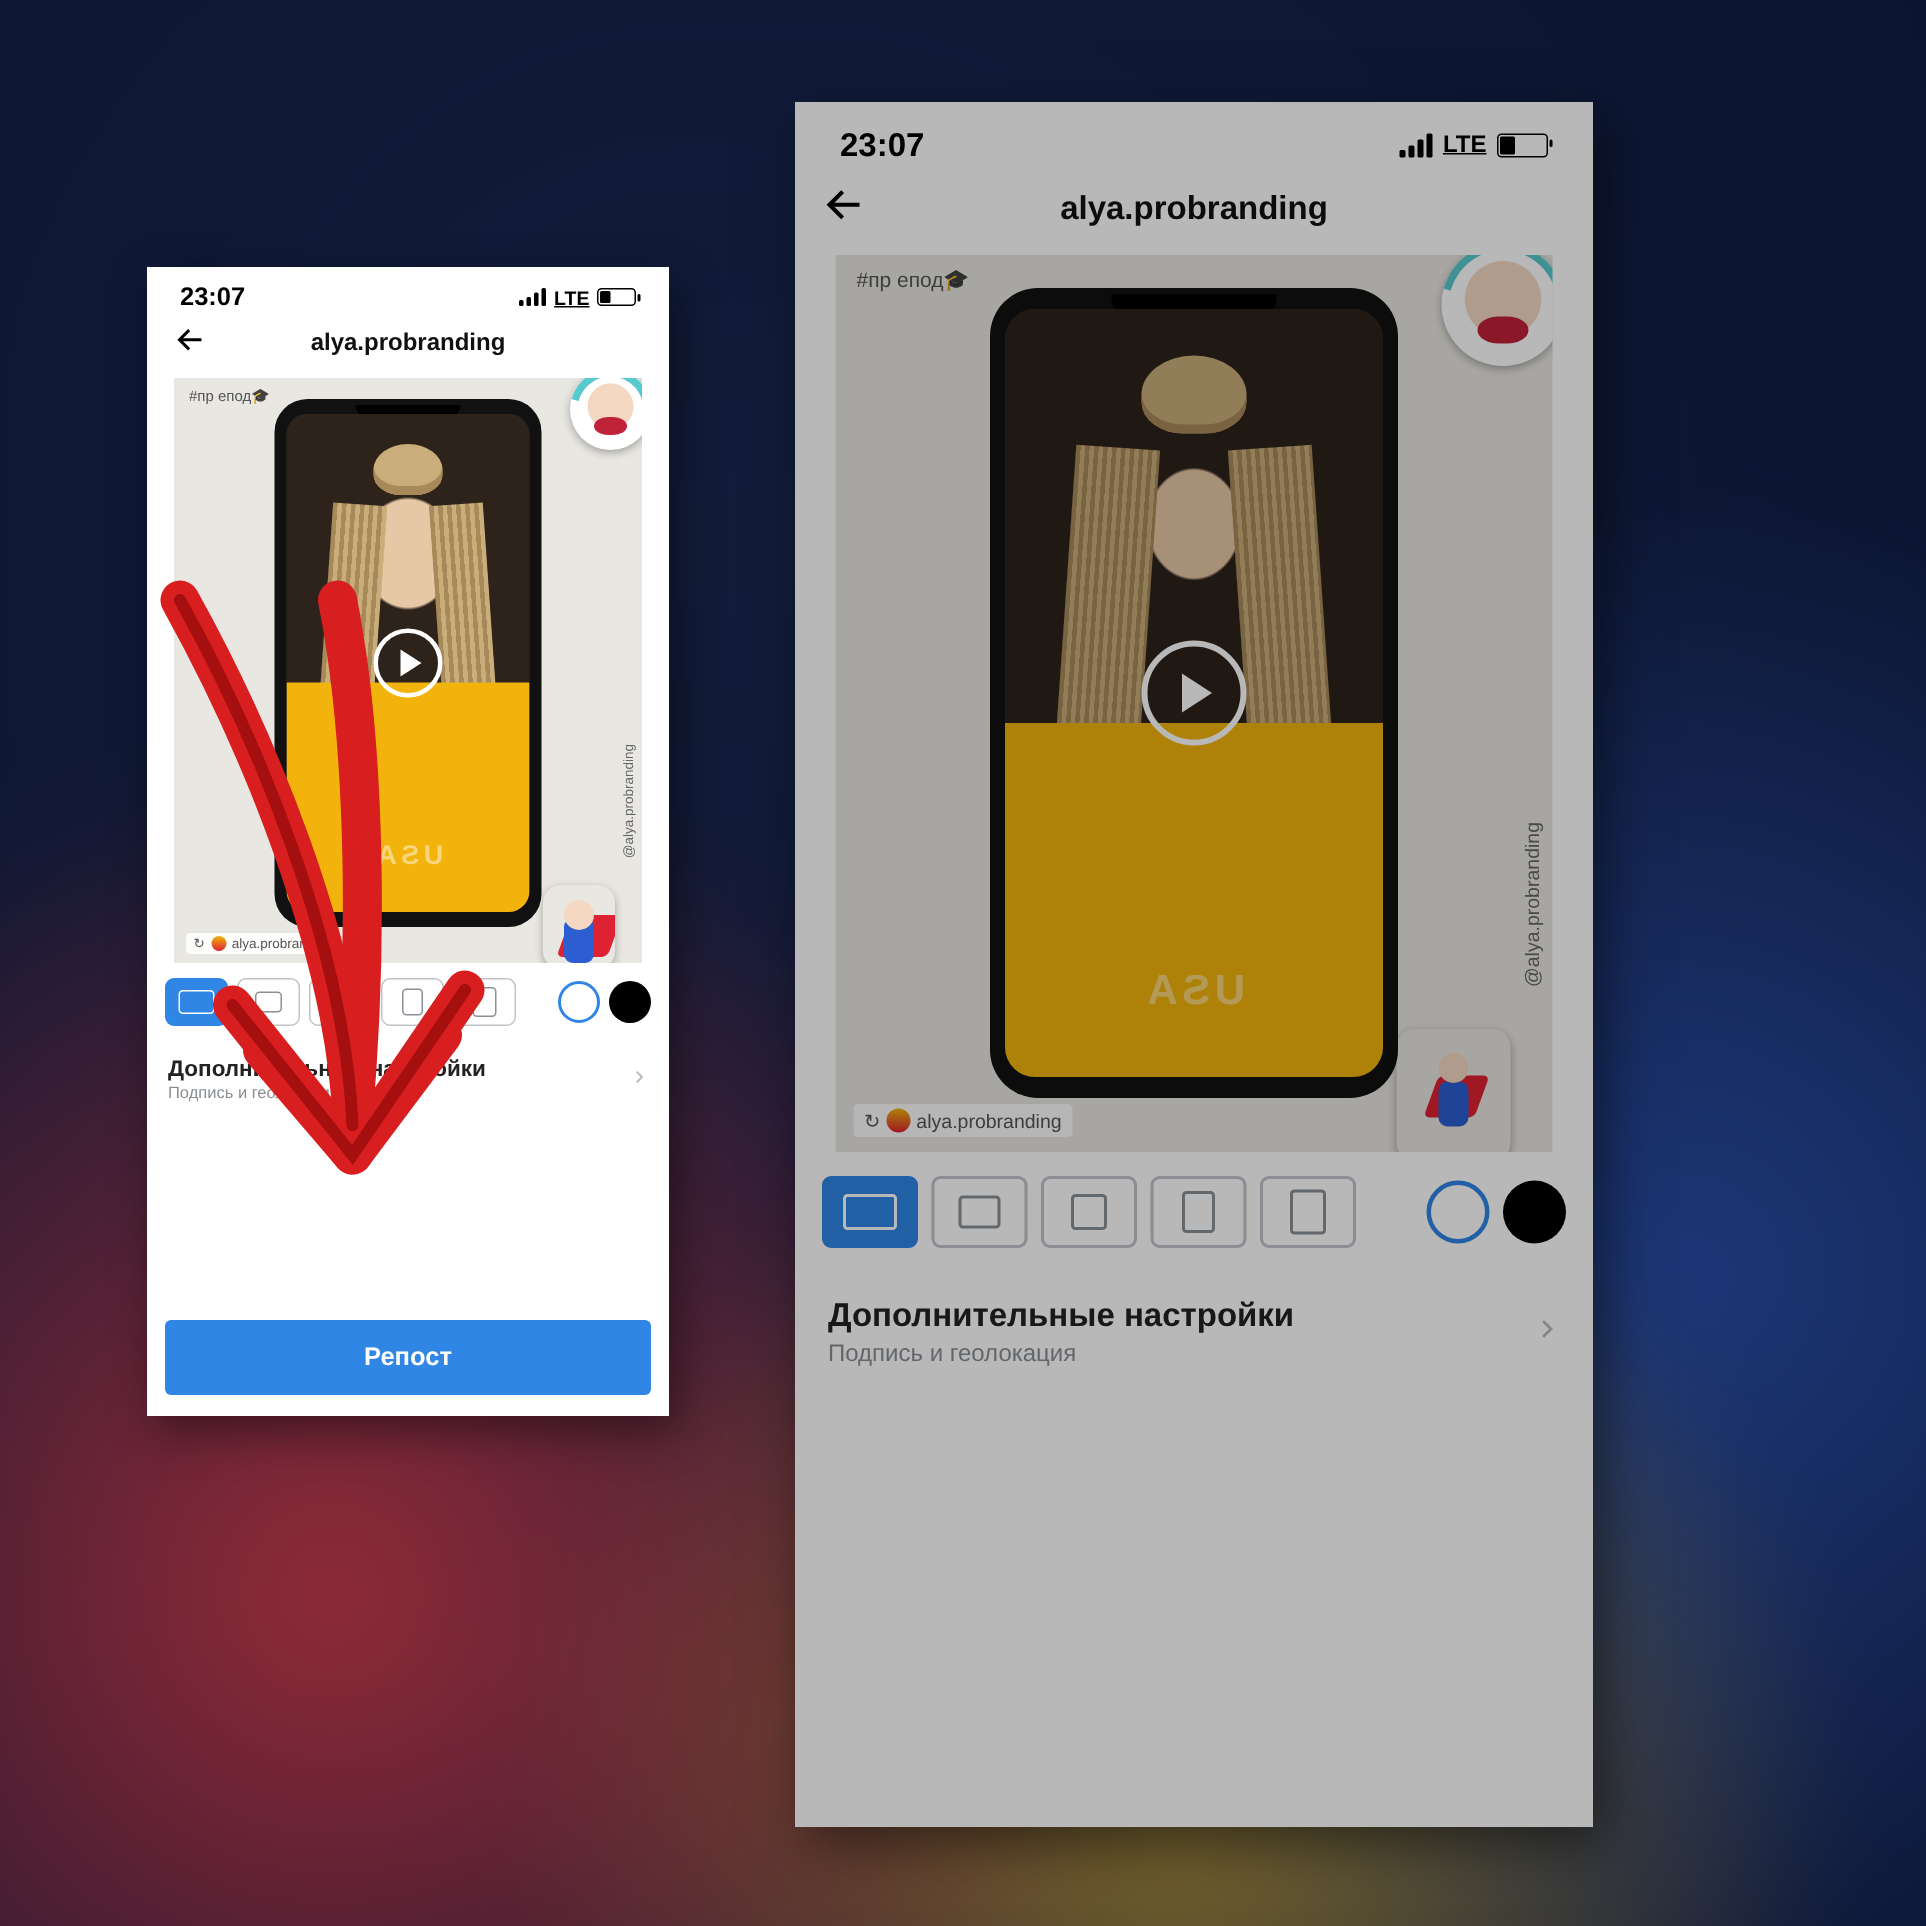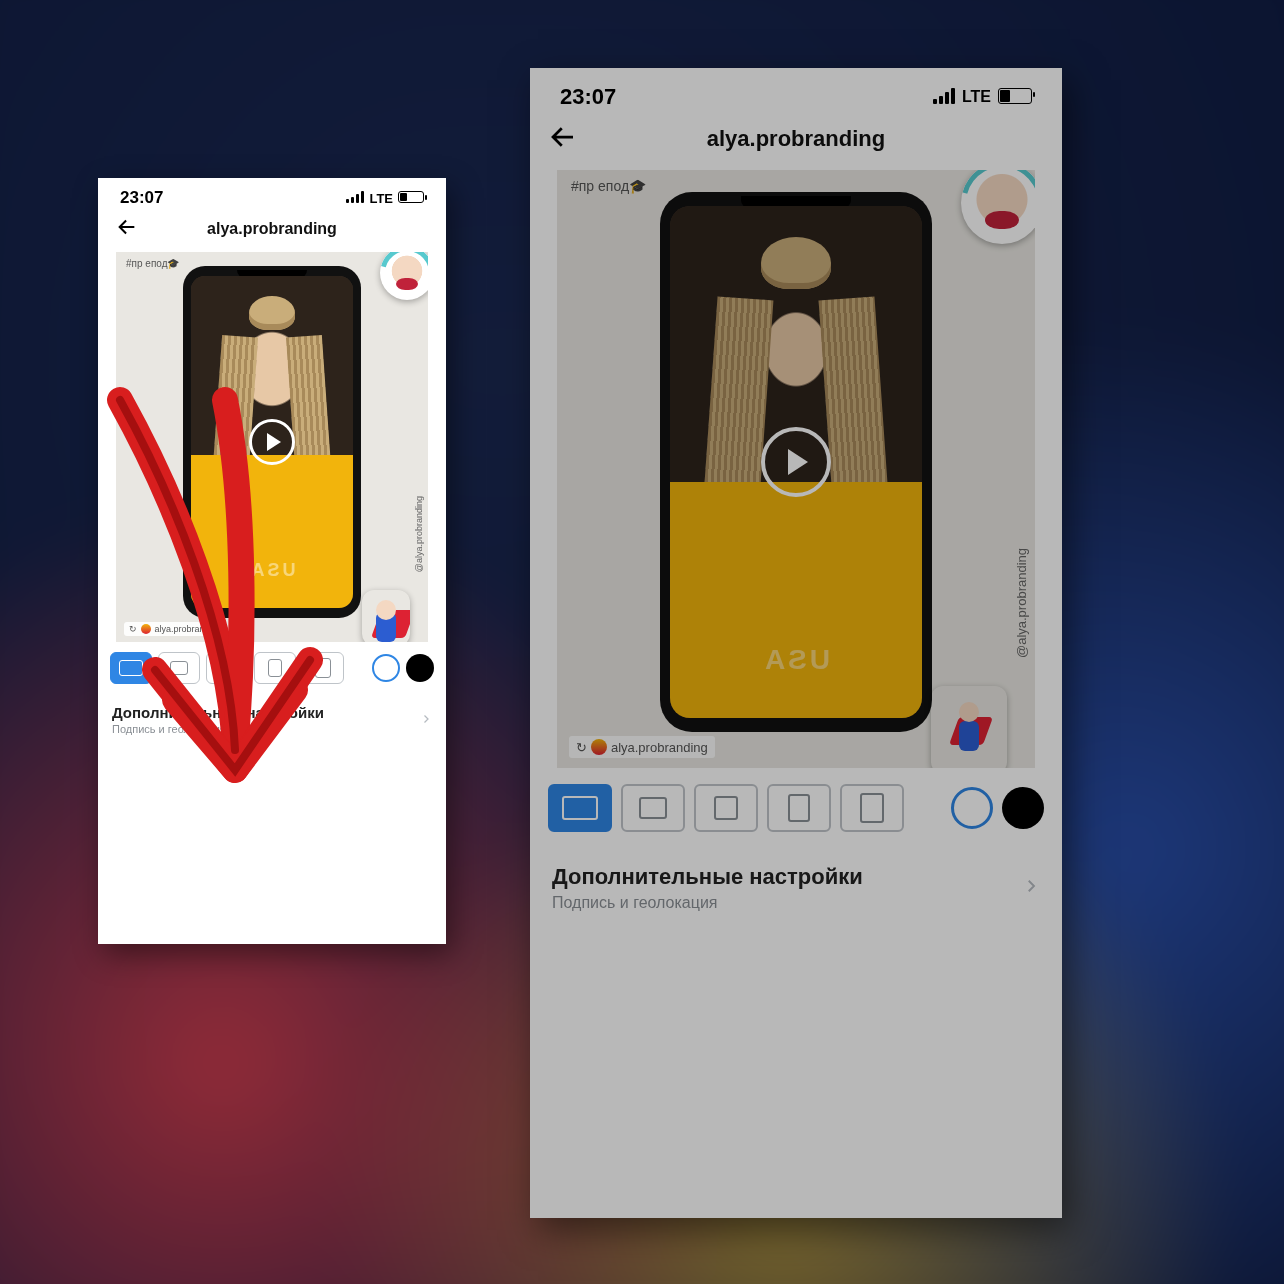--- a/index.html
+++ b/index.html
@@ -23,21 +23,21 @@
 
   
   .phone-left {
     position: absolute;
     left: 98px; top: 178px;
     width: 348px; height: 766px;
     background: #fff;
     box-shadow: 6px 10px 28px rgba(0,0,0,0.45);
   }
   .status-bar { display:flex; align-items:center; justify-content:space-between; padding: 10px 22px 4px; font-weight:600; font-size:17px; color:#000; }
-  .status-right { display:flex; align-items:flex-start; gap:5px; font-size:13px; }
+  .status-right { display:flex; align-items:center; gap:5px; font-size:13px;text-decoration:underline; }
   .sig-bars { display:flex; align-items:flex-end; gap:2px; height:12px; }
   .sig-bars span { width:3px; background:#000; display:block; border-radius:1px; }
   .sig-bars span:nth-child(1){height:4px;}
   .sig-bars span:nth-child(2){height:6px;}
   .sig-bars span:nth-child(3){height:9px;}
   .sig-bars span:nth-child(4){height:12px;}
   .battery { position:relative; width:26px; height:12px; border:1.5px solid #000; border-radius:3px; }
   .battery::after { content:""; position:absolute; right:-4px; top:3px; width:2px; height:5px; background:#000; border-radius:1px;}
   .battery .fill { position:absolute; left:1px; top:1px; bottom:1px; width:30%; background:#000; border-radius:1px;}
 
@@ -292,20 +292,23 @@
   <div class="settings-row">
     <div>
       <div class="settings-title">Дополнительные настройки</div>
       <div class="settings-sub">Подпись и геолокация</div>
     </div>
     <span class="chev"><svg viewBox="0 0 24 24">
           <path d="M9 5l7 7-7 7"></path>
         </svg></span>
   </div>
 
+  <div class="repost-btn">
+    <span>Репост</span>
+  </div>
 </div>
 
 <svg class="red-arrow" viewBox="0 0 280 520">
   <g fill="none" stroke="#d81e1e" stroke-width="26" stroke-linecap="round" stroke-linejoin="round">
     <path d="M60 30 C 110 120, 170 260, 175 380"></path>
     <path d="M165 30 C 185 130, 185 270, 175 380"></path>
     <path d="M95 300 L175 400 L250 290"></path>
     <path d="M115 330 L175 400 L235 320"></path>
   </g>
   <g fill="none" stroke="#a50f0f" stroke-width="8" stroke-linecap="round">

